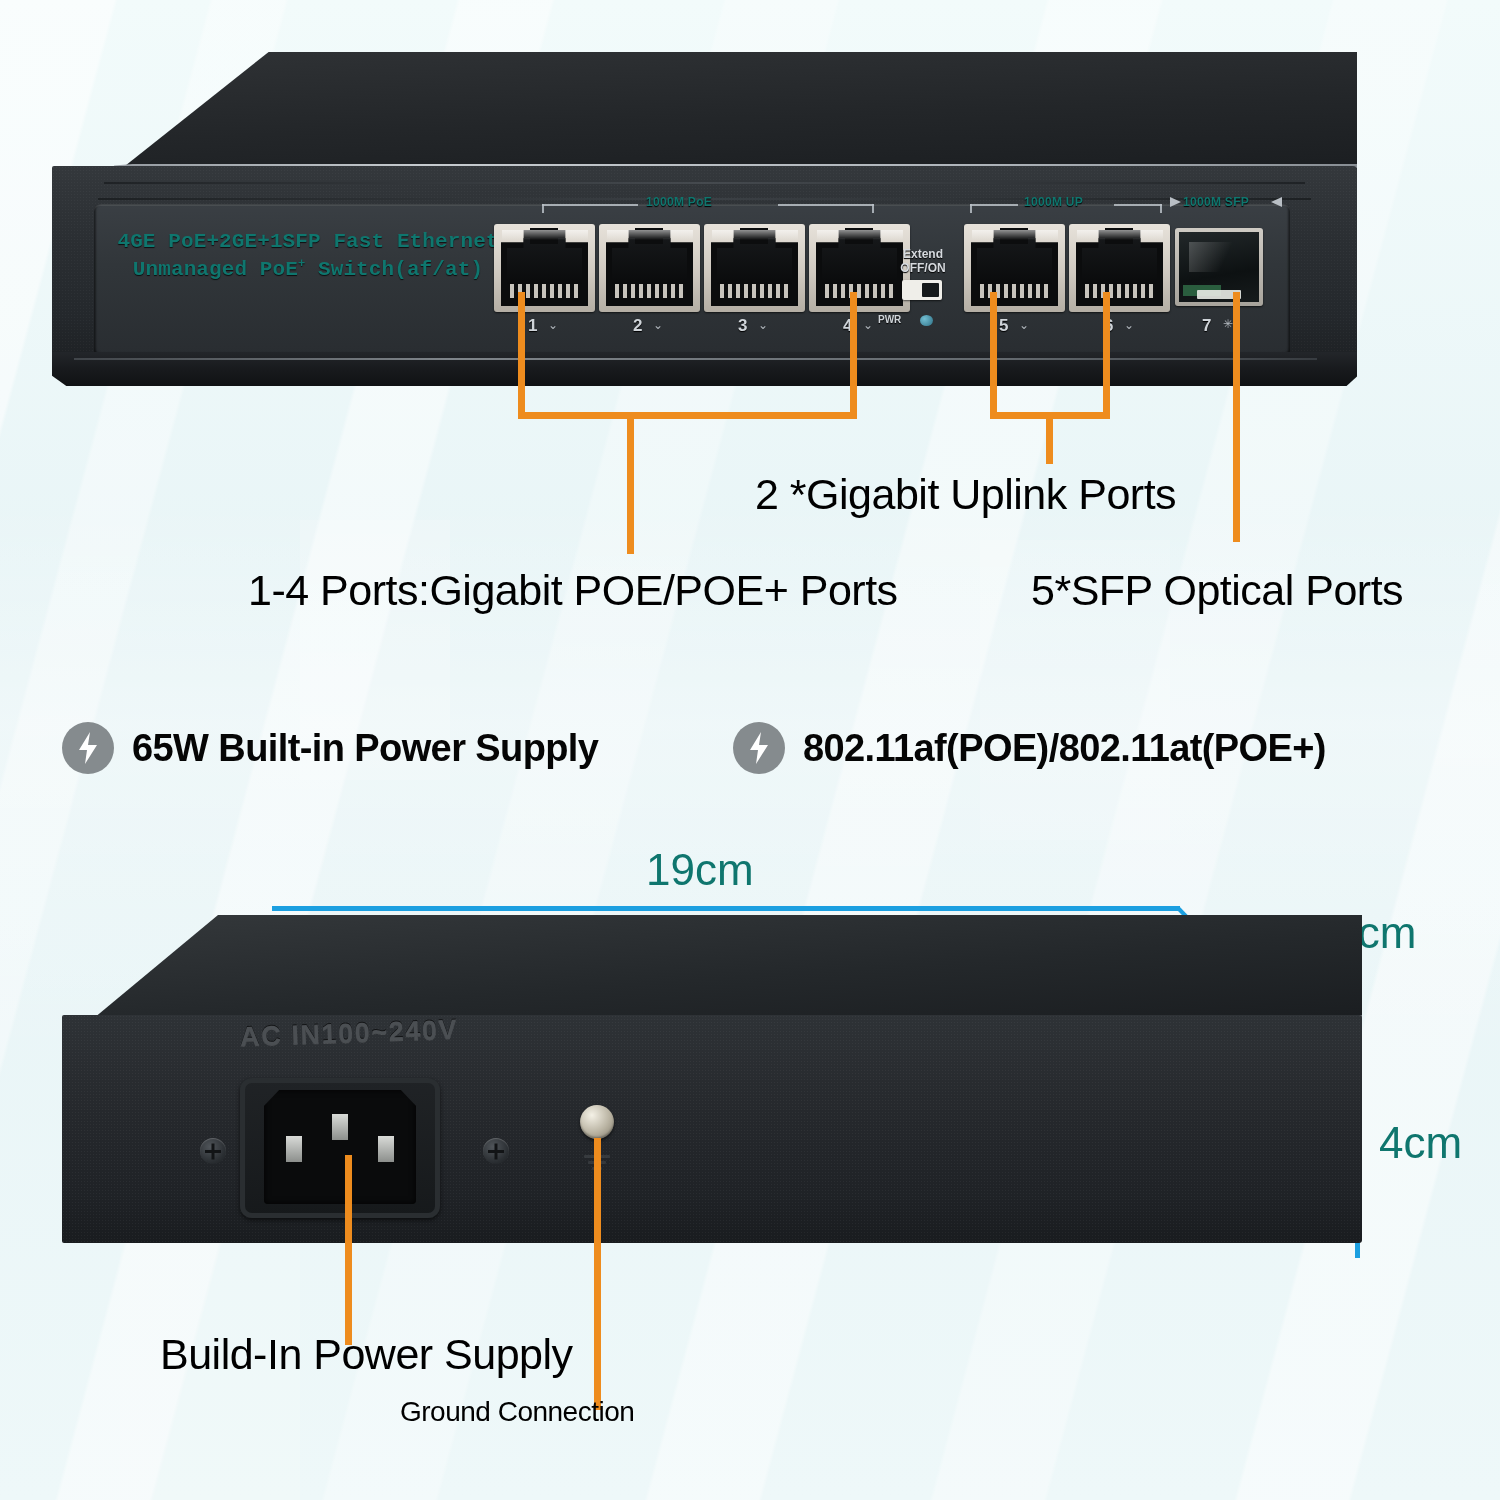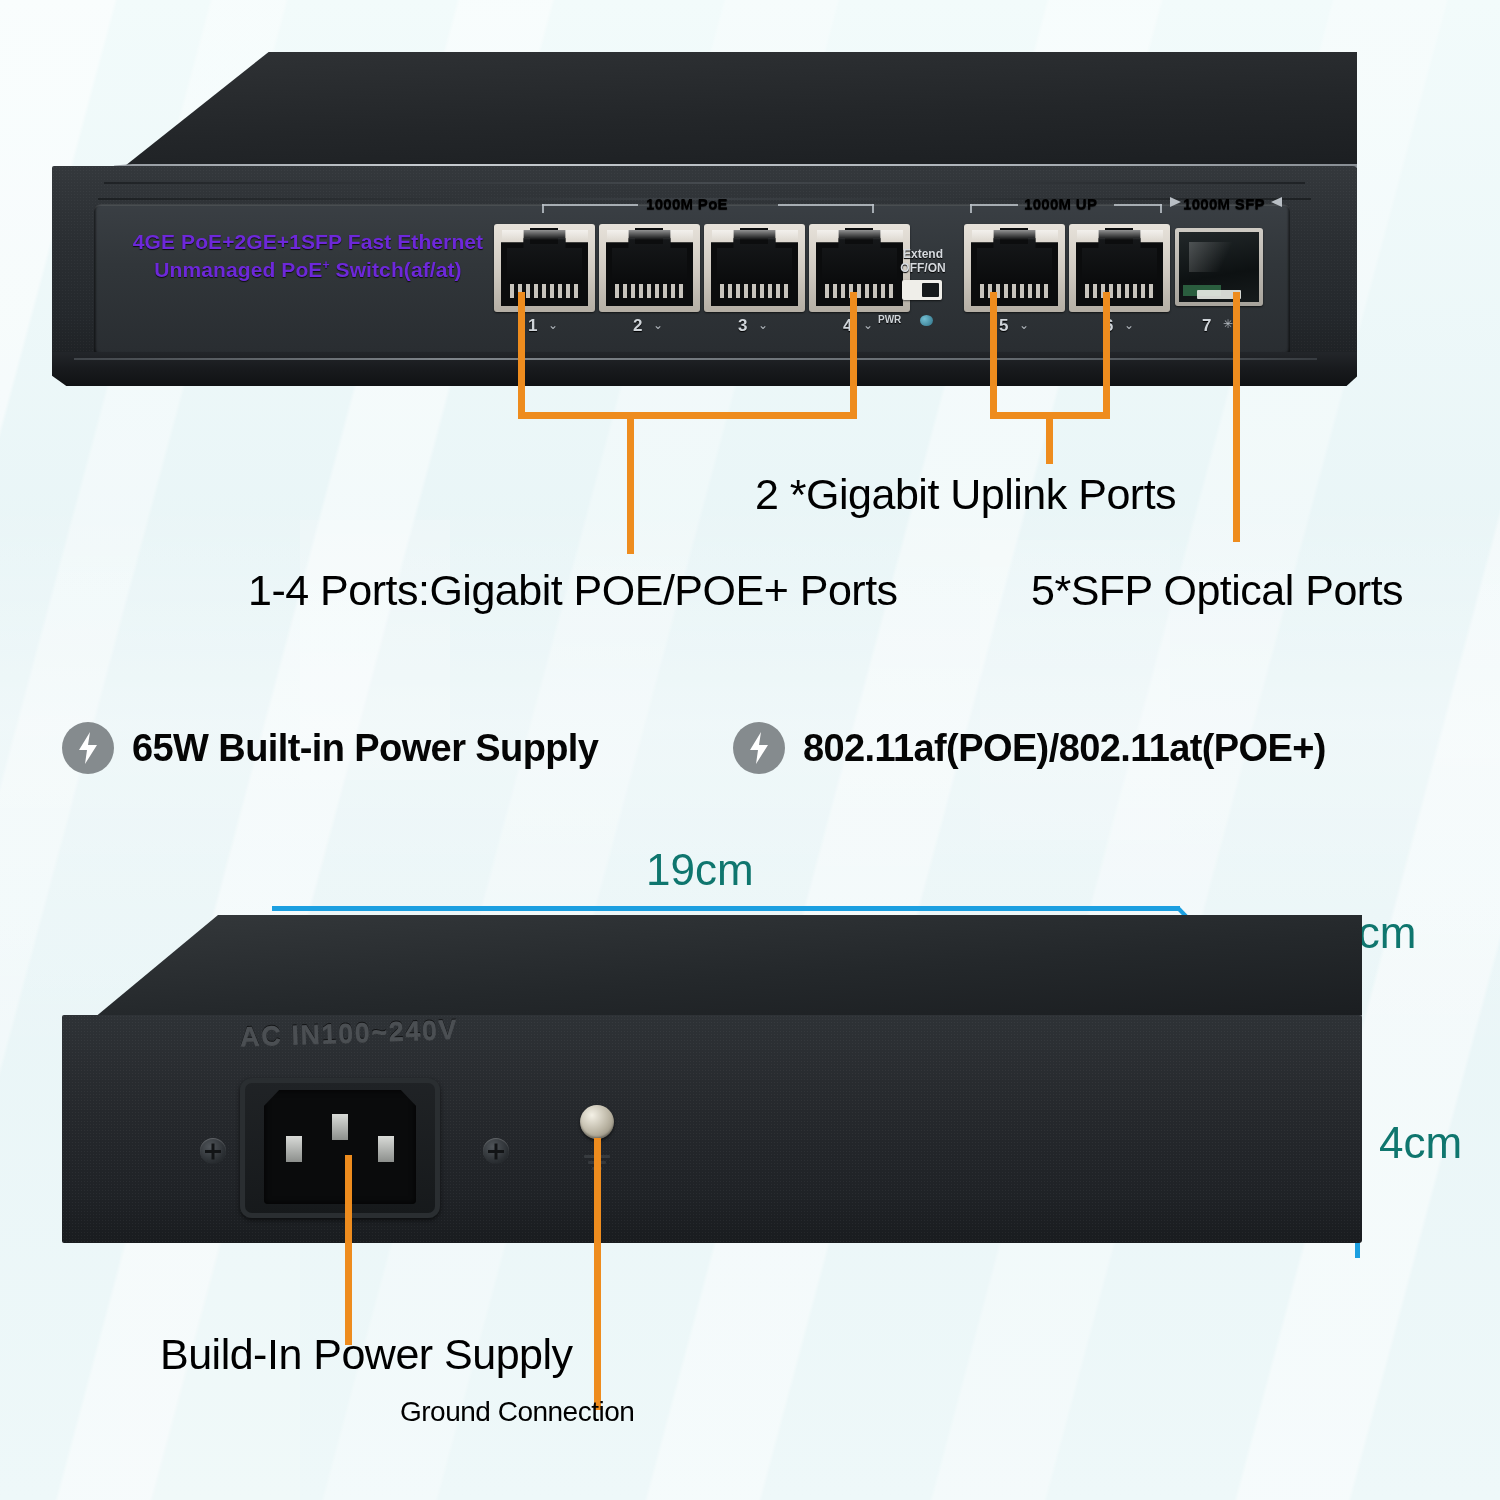--- a/index.html
+++ b/index.html
@@ -54,25 +54,25 @@
   #front .bezel{position:absolute;left:42px;top:152px;width:1196px;height:152px;
     background:linear-gradient(180deg,#3a3f44,#31363a 40%,#292d31);
     border-radius:6px;
     box-shadow:inset 0 2px 0 rgba(255,255,255,.09), inset 0 -2px 3px rgba(0,0,0,.55),
                inset 2px 0 2px rgba(0,0,0,.35), inset -2px 0 2px rgba(0,0,0,.35);}
   #front .line1{position:absolute;left:52px;right:52px;top:130px;height:2px;
     background:linear-gradient(90deg,#1a1d20,#4a4f54,#1a1d20);opacity:.8;}
   #front .line2{position:absolute;left:46px;right:46px;top:146px;height:2px;
     background:linear-gradient(90deg,#15181a,#41464b,#15181a);opacity:.7;}
 
-  .brand{position:absolute;color:#6d28d9;font-weight:bold;font-size:21px;
-    letter-spacing:.1px;text-shadow:0 1px 1px rgba(0,0,0,.75);line-height:1.32;}
-
-  
-  .grpLab{position:absolute;color:#000000;font-weight:bold;font-size:15px;
+  .brand{position:absolute;color:#0f766e;font-weight:bold;font-size:21px;
+    letter-spacing:.1px;text-shadow:0 1px 1px rgba(0,0,0,.75);line-height:1.32;font-family:Liberation Mono, monospace;}
+
+  
+  .grpLab{position:absolute;color:#0f766e;font-weight:bold;font-size:12px;
     letter-spacing:.3px;text-shadow:0 1px 1px #000;text-align:right;}
   .grpBar{position:absolute;height:2px;background:#b9bfc5;opacity:.85;}
   .grpTick{position:absolute;width:2px;background:#b9bfc5;opacity:.85;}
   .tri{position:absolute;width:0;height:0;}
 
   
   .rjrow{position:absolute;display:flex;}
   .rj{position:relative;width:101px;height:88px;margin-right:4px;
     background:linear-gradient(180deg,#e7e2da,#cfc9c0 55%,#b4aea4);
     border-radius:3px;box-shadow:0 1px 2px rgba(0,0,0,.6);}

